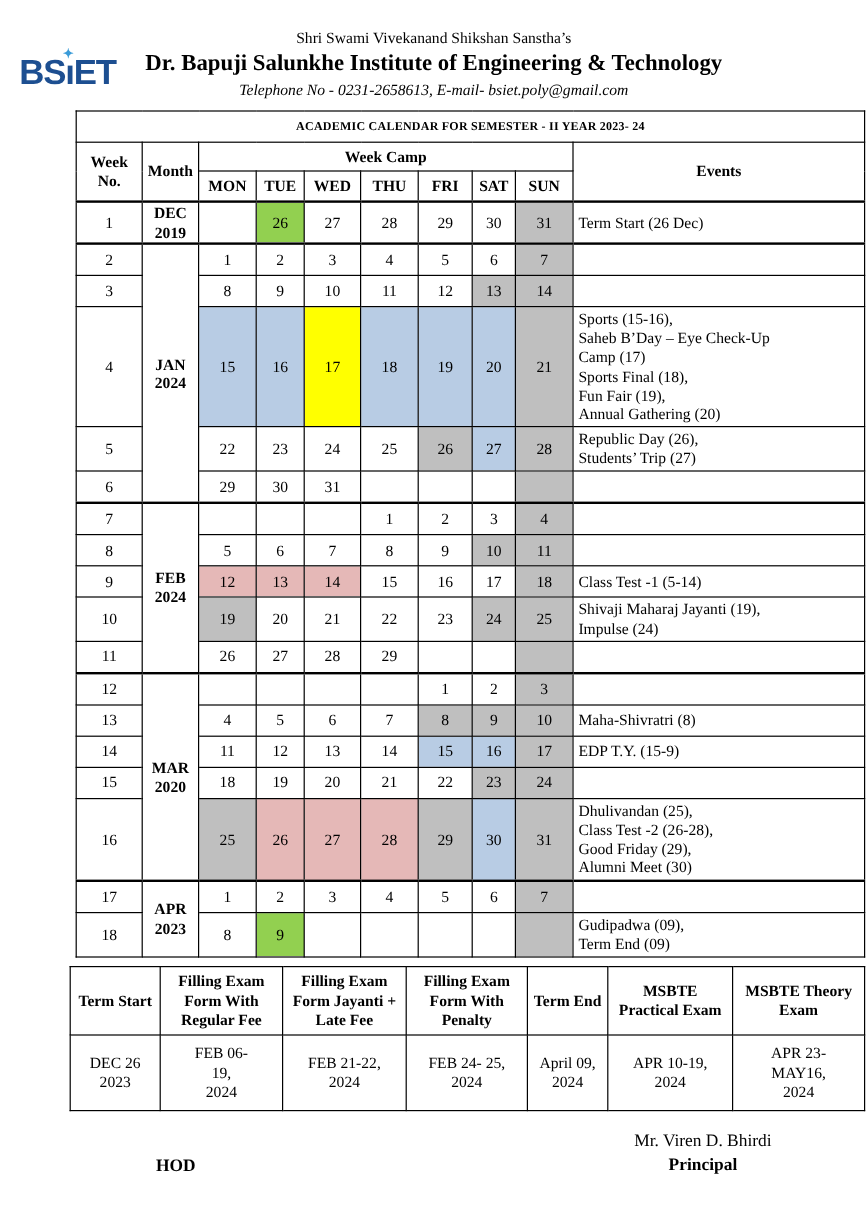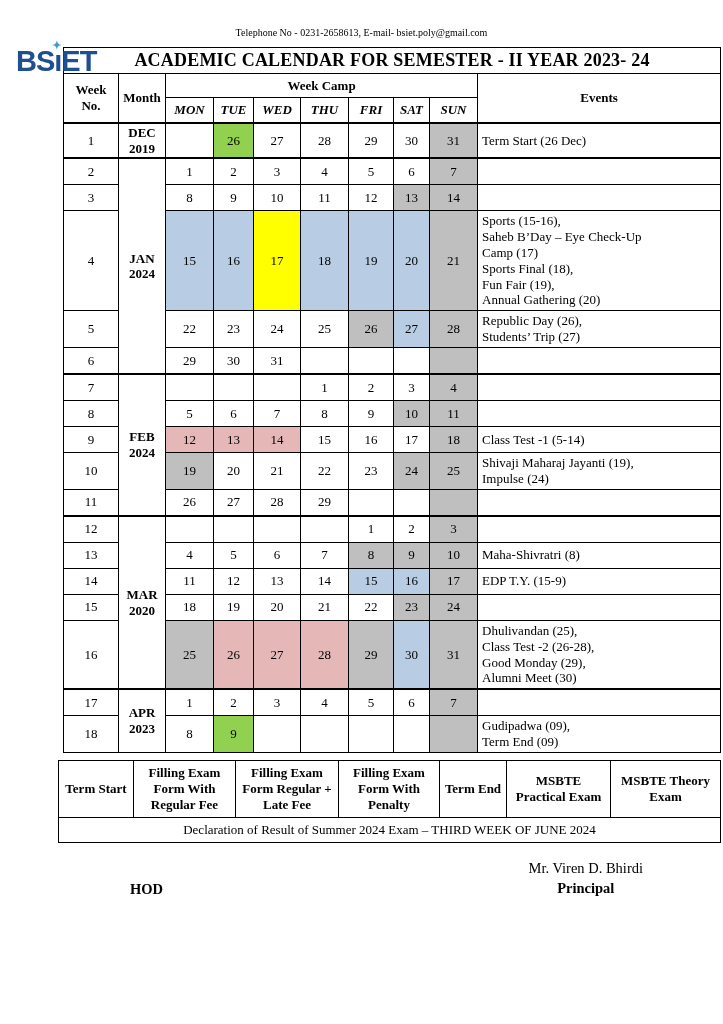--- a/index.html
+++ b/index.html
@@ -4,34 +4,34 @@
 <style>
   html,body{margin:0;padding:0;background:#fff;}
   body{width:723px;height:1024px;font-family:"Liberation Serif",serif;color:#000;}
   .page{position:relative;width:723px;height:1024px;overflow:hidden;background:#fff;}
 
   
   .hdr{text-align:center;padding-top:24px;}
   .trust{font-size:13px;}
   .institute{font-size:19px;font-weight:bold;margin-top:2px;}
   .address{font-size:13.5px;margin-top:5px;}
-  .contact{font-size:10px;margin-top:3px;}
+  .contact{font-size:13px;margin-top:3px;font-style:italic;}
   .logo{position:absolute;left:16px;top:47px;font-family:"Liberation Sans",sans-serif;
         font-weight:bold;font-size:29px;letter-spacing:-1px;line-height:1;}
   .logo .li{position:relative;display:inline-block;}
   .logo .star{position:absolute;left:-2px;top:-7px;font-size:11px;color:#3a9bd8;letter-spacing:0;}
 
   
   table{border-collapse:collapse;table-layout:fixed;}
   .cal{width:657px;margin:9px 0 0 63px;font-size:13px;}
   .cal th,.cal td{border:1px solid #000;text-align:center;vertical-align:middle;
                   padding:1px 2px;line-height:1.2;overflow:hidden;}
   .cal th{font-weight:bold;}
-  .cal .cal-title{font-size:18px;height:23px;letter-spacing:.2px;}
-  .cal .day-h{height:22px;font-style:italic;}
+  .cal .cal-title{font-size:10px;height:23px;letter-spacing:.2px;}
+  .cal .day-h{height:22px;}
   .cal .grp-h{height:24px;}
   .cal tbody td{height:21px;}
   .cal td.month{font-weight:bold;}
   .cal td.events{text-align:left;padding:2px 3px 2px 4px;white-space:pre-line;line-height:1.22;}
   .cal tr.group-start td{border-top-width:2px;}
 
   
   .sched{width:662px;margin:7px 0 0 58px;font-size:13px;}
   .sched th,.sched td{border:1px solid #000;text-align:center;vertical-align:middle;
                       padding:2px 3px;line-height:1.25;overflow:hidden;}
@@ -49,20 +49,22 @@
 </head>
 <body>
 
 <div class="page">
 
   <div class="logo" style="color: rgb(29, 79, 145);">
     <span>BS</span><span class="li">ı<span class="star">✦</span></span><span>ET</span>
   </div>
 
   <div class="hdr">
+    <div class="trust">Shri Swami Vivekanand Shikshan Sanstha’s</div>
+    <div class="institute">Dr. Bapuji Salunkhe Institute of Engineering &amp; Technology</div>
     <div class="contact">Telephone No - 0231-2658613, E-mail- bsiet.poly@gmail.com</div>
   </div>
 
   <table class="cal">
     <colgroup>
         <col style="width: 55px;">
         <col style="width: 47px;">
         <col style="width: 48px;">
         <col style="width: 40px;">
         <col style="width: 47px;">
@@ -273,21 +275,21 @@
           <td>16</td>
           <td style="background: rgb(191, 191, 191);">25</td>
           <td style="background: rgb(229, 184, 183);">26</td>
           <td style="background: rgb(229, 184, 183);">27</td>
           <td style="background: rgb(229, 184, 183);">28</td>
           <td style="background: rgb(191, 191, 191);">29</td>
           <td style="background: rgb(184, 204, 228);">30</td>
           <td style="background: rgb(191, 191, 191);">31</td>
           <td class="events">Dhulivandan (25),
 Class Test -2 (26-28),
-Good Monday (29),
+Good Friday (29),
 Alumni  Meet (30)</td>
         </tr>
         <tr class="group-start">
           <td>17</td>
           <td rowspan="2" class="month">APR 2023</td>
           <td>1</td>
           <td>2</td>
           <td>3</td>
           <td>4</td>
           <td>5</td>
@@ -317,28 +319,43 @@
         <col style="width: 103px;">
         <col style="width: 101px;">
         <col style="width: 67px;">
         <col style="width: 104px;">
         <col style="width: 110px;">
       </colgroup>
     <tbody>
         <tr>
           <th>Term Start</th>
           <th>Filling Exam Form With Regular Fee</th>
-          <th>Filling Exam Form Regular + Late Fee</th>
+          <th>Filling Exam Form Jayanti + Late Fee</th>
           <th>Filling Exam Form With Penalty</th>
           <th>Term End</th>
           <th>MSBTE Practical Exam</th>
           <th>MSBTE Theory Exam</th>
         </tr>
         <tr>
-          <td colspan="7" class="note">Declaration of Result of Summer 2024 Exam – THIRD WEEK OF JUNE 2024</td>
+          <td class="val">DEC 26
+2023</td>
+          <td class="val">FEB 06-
+19,
+2024</td>
+          <td class="val">FEB 21-22,
+2024</td>
+          <td class="val">FEB 24- 25,
+2024</td>
+          <td class="val">April 09,
+2024</td>
+          <td class="val">APR 10-19,
+2024</td>
+          <td class="val">APR 23-
+MAY16,
+2024</td>
         </tr>
       </tbody>
   </table>
 
   <div class="foot">
     <div class="hod">HOD</div>
     <div class="prin">
       <div>Mr. Viren D. Bhirdi</div>
       <div class="pb">Principal</div>
     </div>

